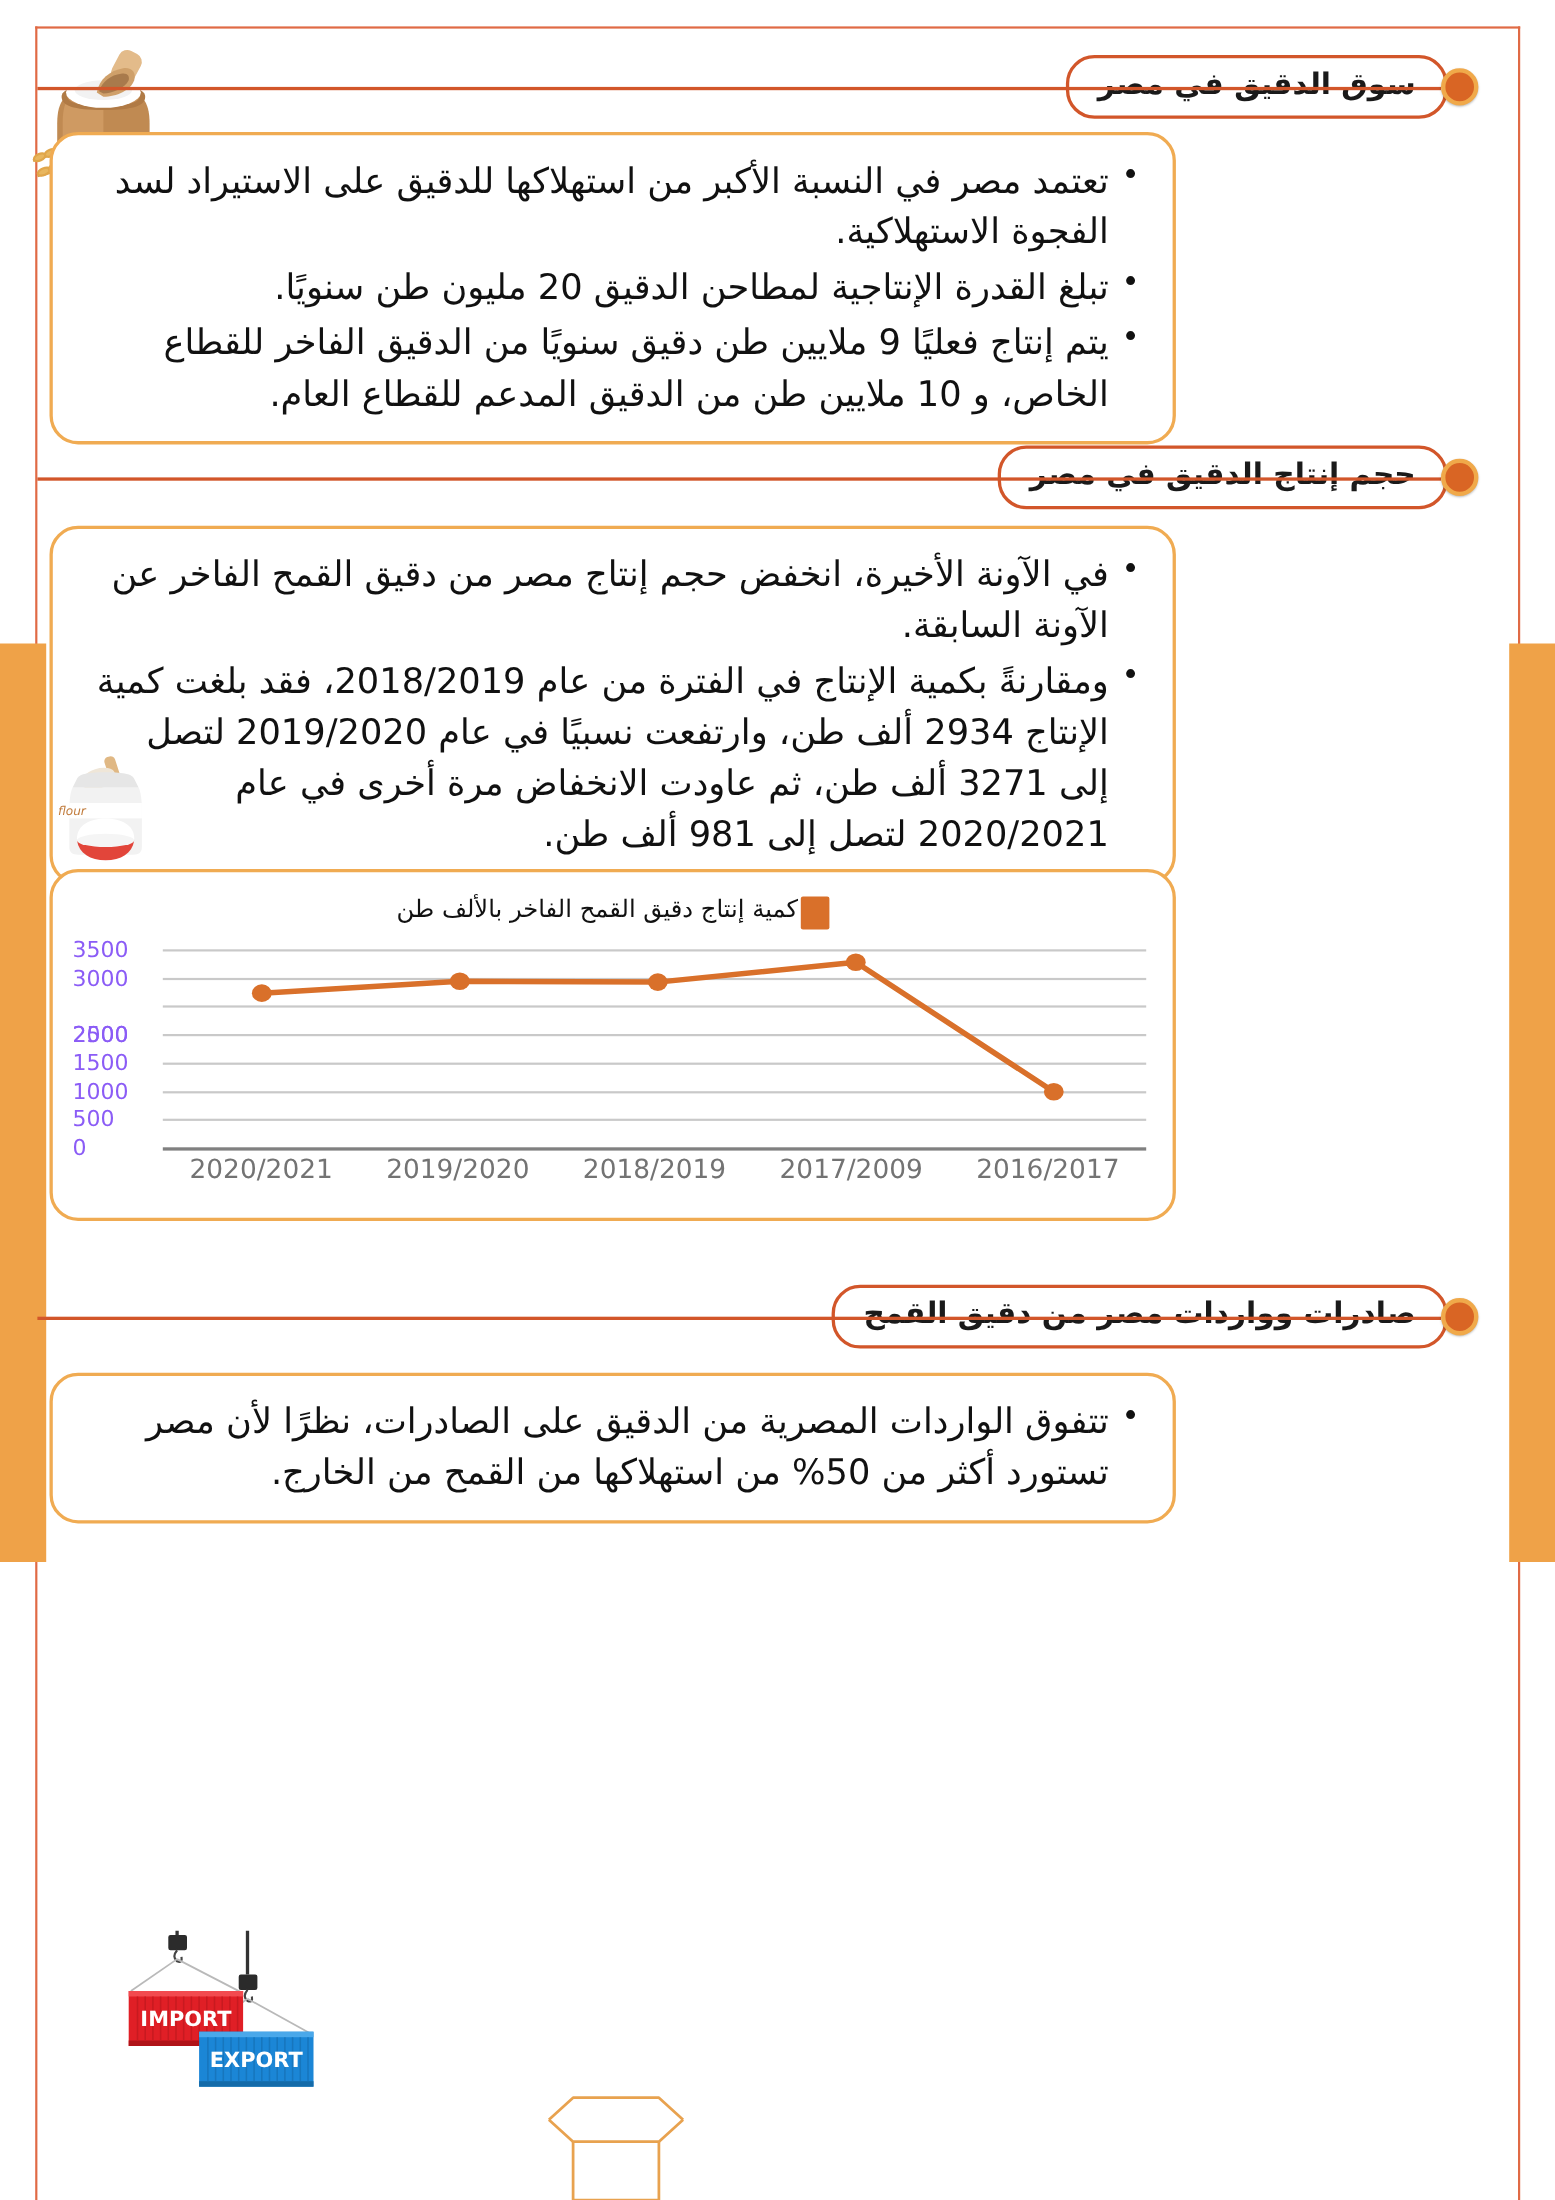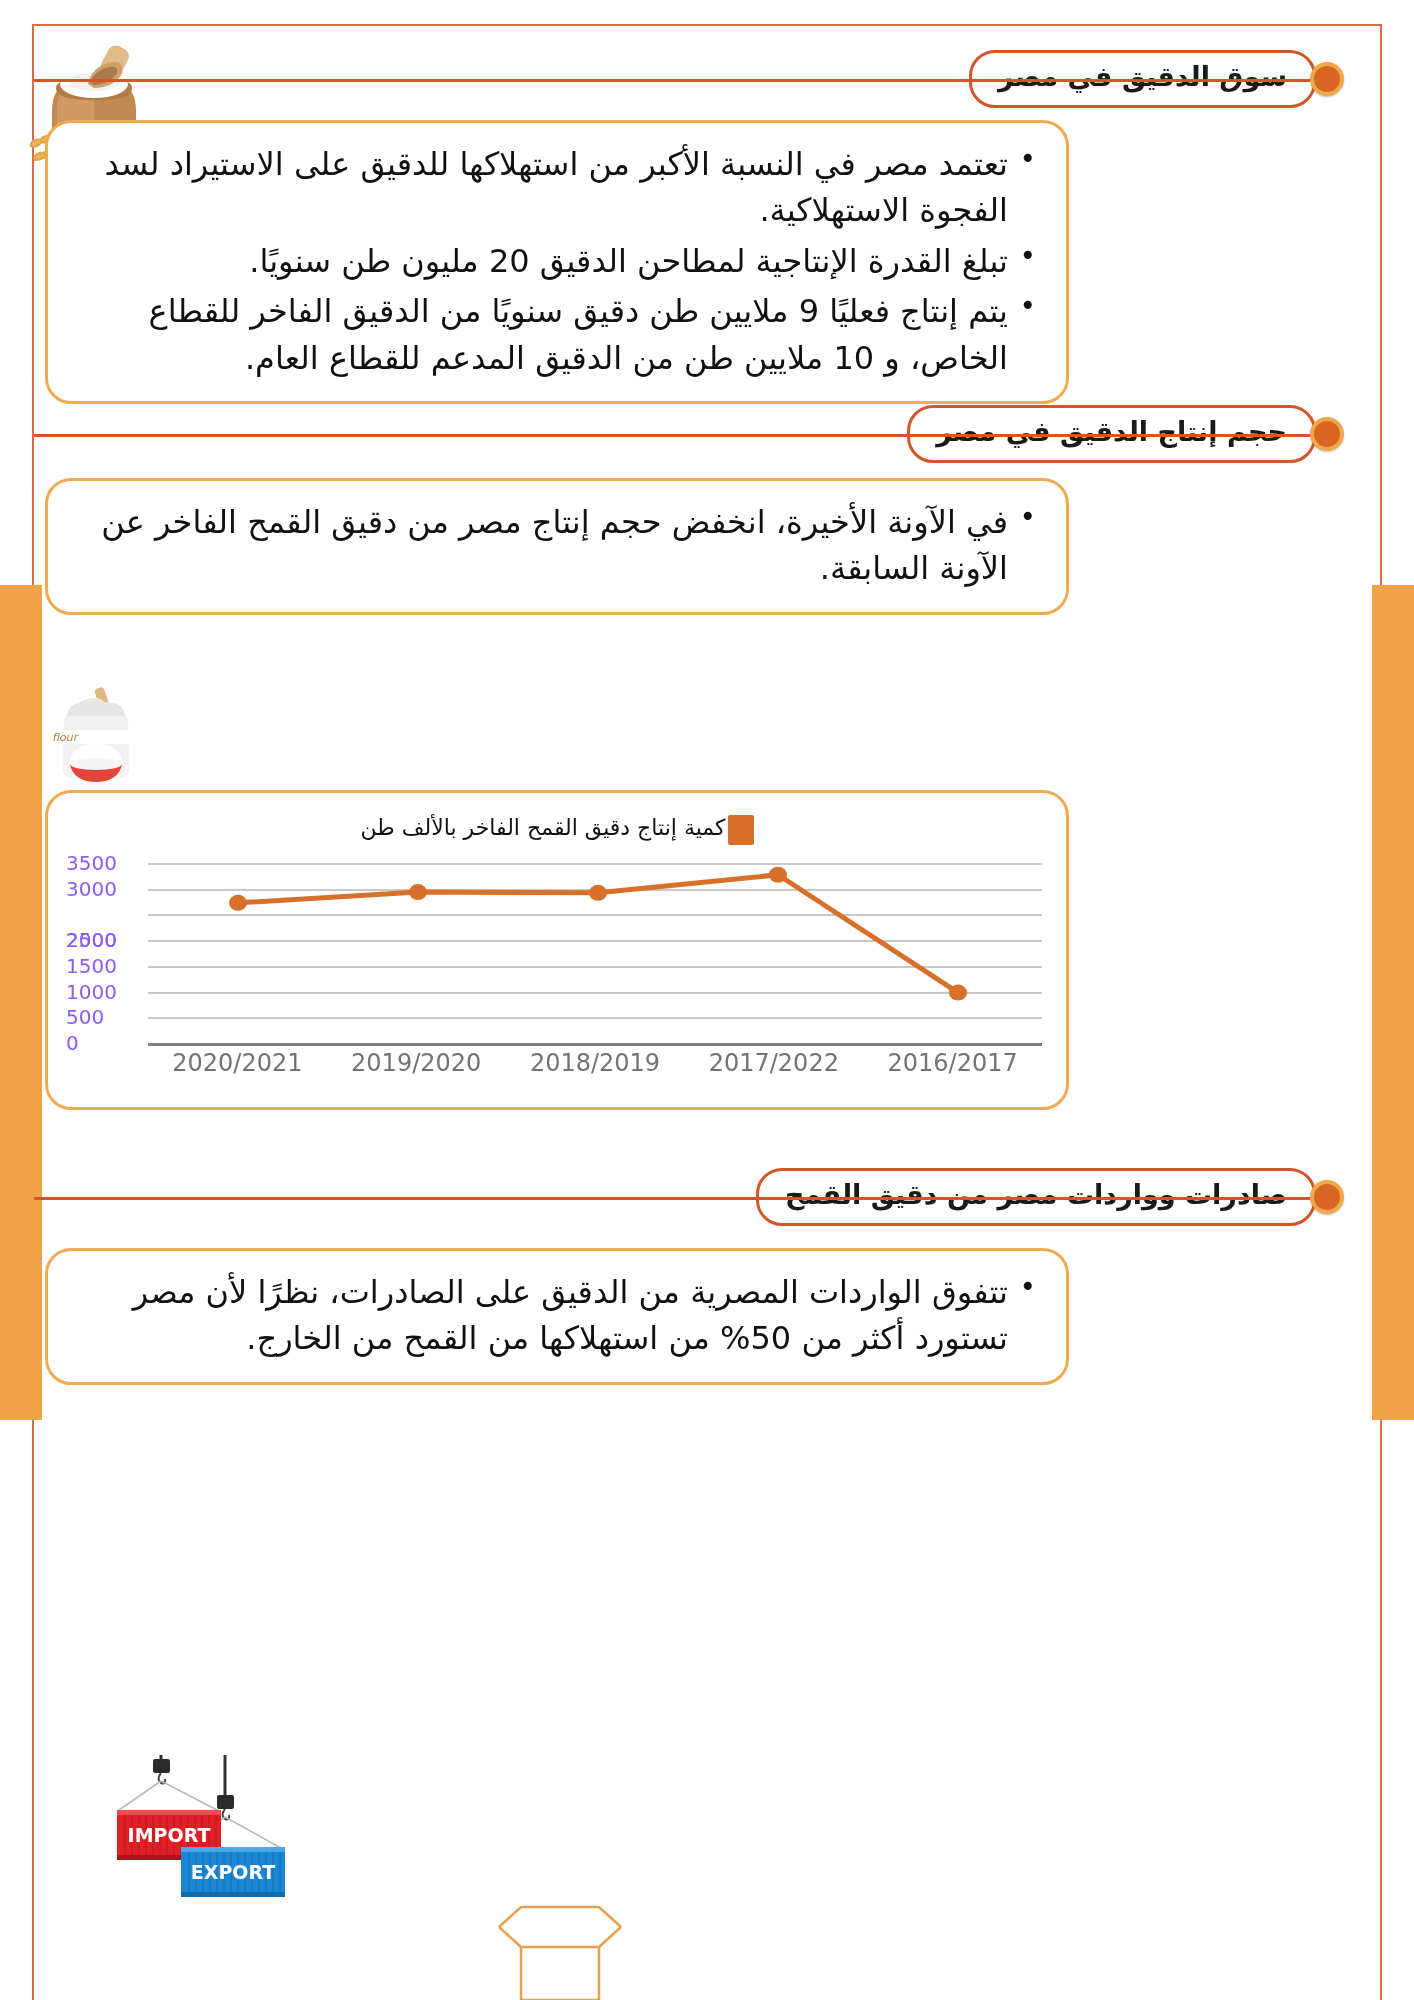--- a/index.html
+++ b/index.html
@@ -148,20 +148,21 @@
   </div>
 
   <div class="title-row" style="right:64px; top:405px;">
     <div class="title-pill">حجم إنتاج الدقيق في مصر</div>
     <div class="title-dot"></div>
   </div>
 
   <div class="card" style="left:45px; top:478px; width:1024px;">
     <ul class="bullets">
       <li>في الآونة الأخيرة، انخفض حجم إنتاج مصر من دقيق القمح الفاخر عن الآونة السابقة.</li>
+      <li>ومقارنةً بكمية الإنتاج في الفترة من عام 2018/2019، فقد بلغت كمية الإنتاج 2934 ألف طن، وارتفعت نسبيًا في عام 2019/2020 لتصل إلى 3271 ألف طن، ثم عاودت الانخفاض مرة أخرى في عام 2020/2021 لتصل إلى 981 ألف طن.</li>
     </ul>
   </div>
 
   <div class="flour-small">
     <svg viewBox="0 0 96 100" width="96" height="100">
 
       <g transform="rotate(-18 40 18)">
         <rect x="50" y="6" width="10" height="22" rx="4" fill="#e0b884"></rect>
         <ellipse cx="40" cy="22" rx="16" ry="9" fill="#efe6d8"></ellipse>
       </g>
@@ -213,21 +214,21 @@
           <polyline points="90,39.85714285714286 270,29.108571428571423 450,29.828571428571422 630,11.777142857142849 810,129.54857142857142" fill="none" stroke="#d9702a" stroke-width="5" stroke-linejoin="round" stroke-linecap="round"></polyline>
           <ellipse cx="90" cy="39.85714285714286" rx="9" ry="8" fill="#d9702a"></ellipse>
           <ellipse cx="270" cy="29.108571428571423" rx="9" ry="8" fill="#d9702a"></ellipse>
           <ellipse cx="450" cy="29.828571428571422" rx="9" ry="8" fill="#d9702a"></ellipse>
           <ellipse cx="630" cy="11.777142857142849" rx="9" ry="8" fill="#d9702a"></ellipse>
           <ellipse cx="810" cy="129.54857142857142" rx="9" ry="8" fill="#d9702a"></ellipse>
         </svg>
 
       <div class="xaxis">
         <span class="xtick">2016/2017</span>
-        <span class="xtick">2017/2022</span>
+        <span class="xtick">2017/2009</span>
         <span class="xtick">2018/2019</span>
         <span class="xtick">2019/2020</span>
         <span class="xtick">2020/2021</span>
       </div>
     </div>
   </div>
 
   <div class="title-row" style="right:64px; top:1168px;">
     <div class="title-pill">صادرات وواردات مصر من دقيق القمح</div>
     <div class="title-dot"></div>

